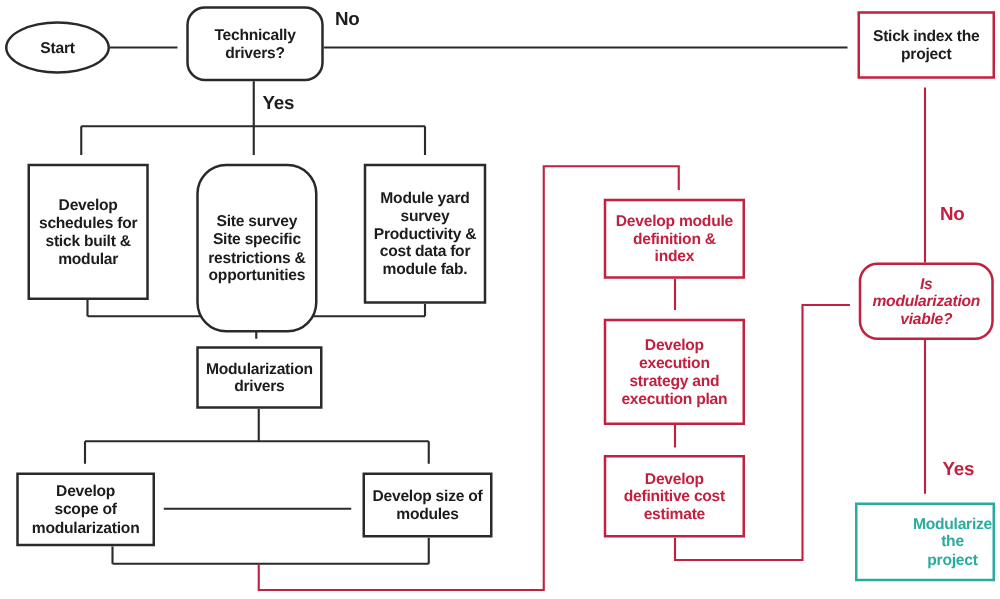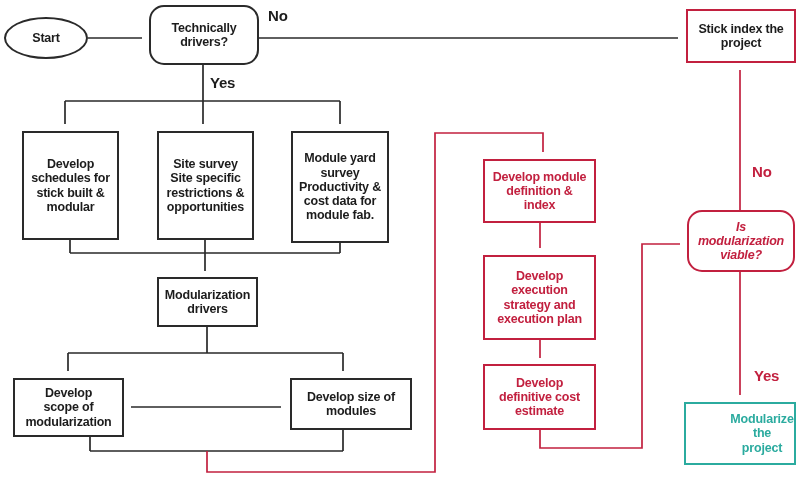--- a/index.html
+++ b/index.html
@@ -75,39 +75,39 @@
 drivers?</div>
 
   <div class="node red-border" style="left:686px; top:9px; width:110px; height:54px;">Stick index the
 project</div>
 
   <div class="node" style="left:22px; top:131px; width:97px; height:109px;">Develop
 schedules for
 stick built &amp;
 modular</div>
 
-  <div class="node" style="left:157px; top:131px; width:97px; height:109px;">Site survey
+  <div class="node" style="left:157px; top:131px; width:97px; height:135px;border-radius:24px;">Site survey
 Site specific
 restrictions &amp;
 opportunities</div>
 
   <div class="node" style="left:291px; top:131px; width:98px; height:112px;">Module yard
 survey
 Productivity &amp;
 cost data for
 module fab.</div>
 
   <div class="node" style="left:157px; top:277px; width:101px; height:50px;">Modularization
 drivers</div>
 
   <div class="node" style="left:13px; top:378px; width:111px; height:59px;">Develop
 scope of
 modularization</div>
 
-  <div class="node" style="left:290px; top:378px; width:122px; height:52px;">Develop size of
+  <div class="node" style="left:290px; top:378px; width:104px; height:52px;">Develop size of
 modules</div>
 
   <div class="node red-border red-text" style="left:483px; top:159px; width:113px; height:64px;">Develop module
 definition &amp;
 index</div>
 
   <div class="node red-border red-text" style="left:483px; top:255px; width:113px; height:85px;">Develop
 execution
 strategy and
 execution plan</div>

